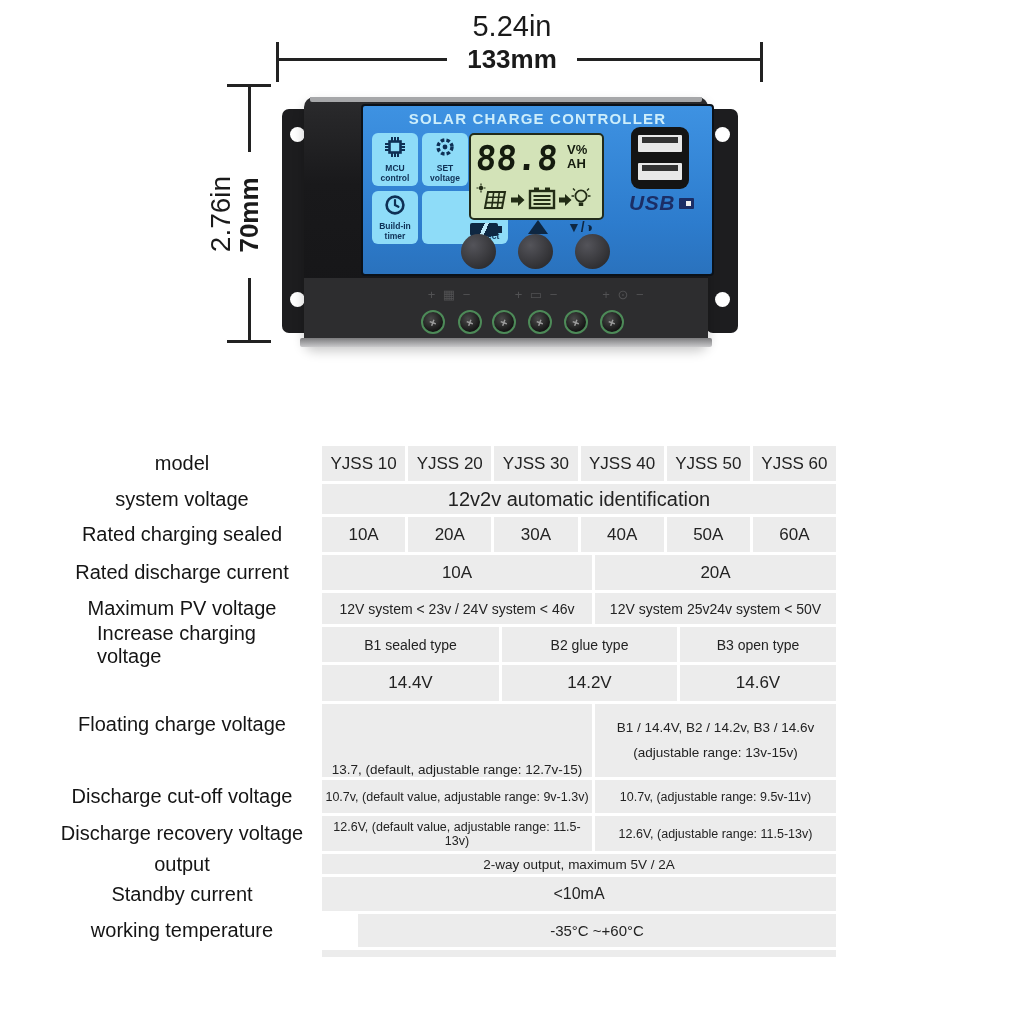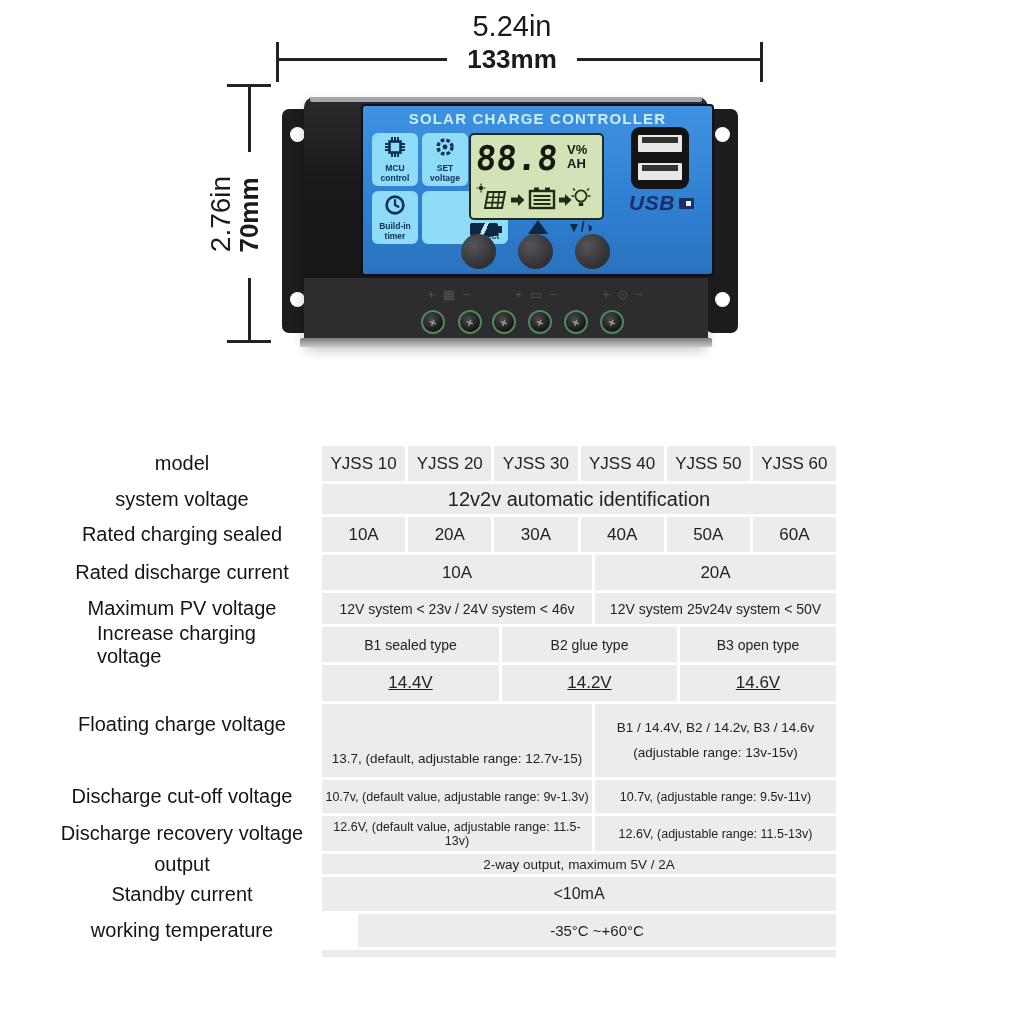--- a/index.html
+++ b/index.html
@@ -78,21 +78,21 @@
           justify-content:center;font-size:20px;color:#151515;}
   .lab-top{align-items:flex-start;padding-top:9px;}
   .tcells{width:514px;display:flex;gap:3px;}
   .tc{background:#ececec;display:flex;align-items:center;justify-content:center;color:#232323;
       text-align:center;box-sizing:border-box;}
   .sx{flex:1;} .fl{width:514px;}
   .hl{width:270px;} .hr{width:241px;}
   .ta{width:177px;} .tb{width:175px;} .tc3{width:156px;}
   .f20 .tc{font-size:20px;} .f17 .tc{font-size:17px;} .f16 .tc{font-size:16px;} .f15 .tc{font-size:15px;margin-left:36px;}
   .f14 .tc{font-size:14px;} .f13 .tc{font-size:13.5px;} .f12 .tc{font-size:12.5px;}
-  .cell-low{align-items:flex-end;padding-bottom:11px;}
+  .cell-low{align-items:flex-end;padding-bottom:0;}
   .col{flex-direction:column;justify-content:center;line-height:1.8;}
 </style>
 </head>
 <body>
 
 <div class="canvas">
 
   <div class="dimline" style="left:277px;top:58px;width:486px;height:3px;"></div>
   <div class="dimline" style="left:276px;top:42px;width:3px;height:40px;"></div>
   <div class="dimline" style="left:760px;top:42px;width:3px;height:40px;"></div>
@@ -278,21 +278,21 @@
 
     <div class="trow f14" style="height:35px;margin-left:37px;">
       <div class="tlabel">Increase charging voltage</div>
       <div class="tcells">
         <div class="tc ta">B1 sealed type</div>
         <div class="tc tb">B2 glue type</div>
         <div class="tc tc3">B3 open type</div>
       </div>
     </div>
 
-    <div class="trow f17" style="height:36px;text-decoration:underline;">
+    <div class="trow f17" style="height:36px;">
       <div class="tlabel"></div>
       <div class="tcells">
         <div class="tc ta">14.4V</div>
         <div class="tc tb">14.2V</div>
         <div class="tc tc3">14.6V</div>
       </div>
     </div>
 
     <div class="trow f13" style="height:73px;">
       <div class="tlabel lab-top">Floating charge voltage</div>

